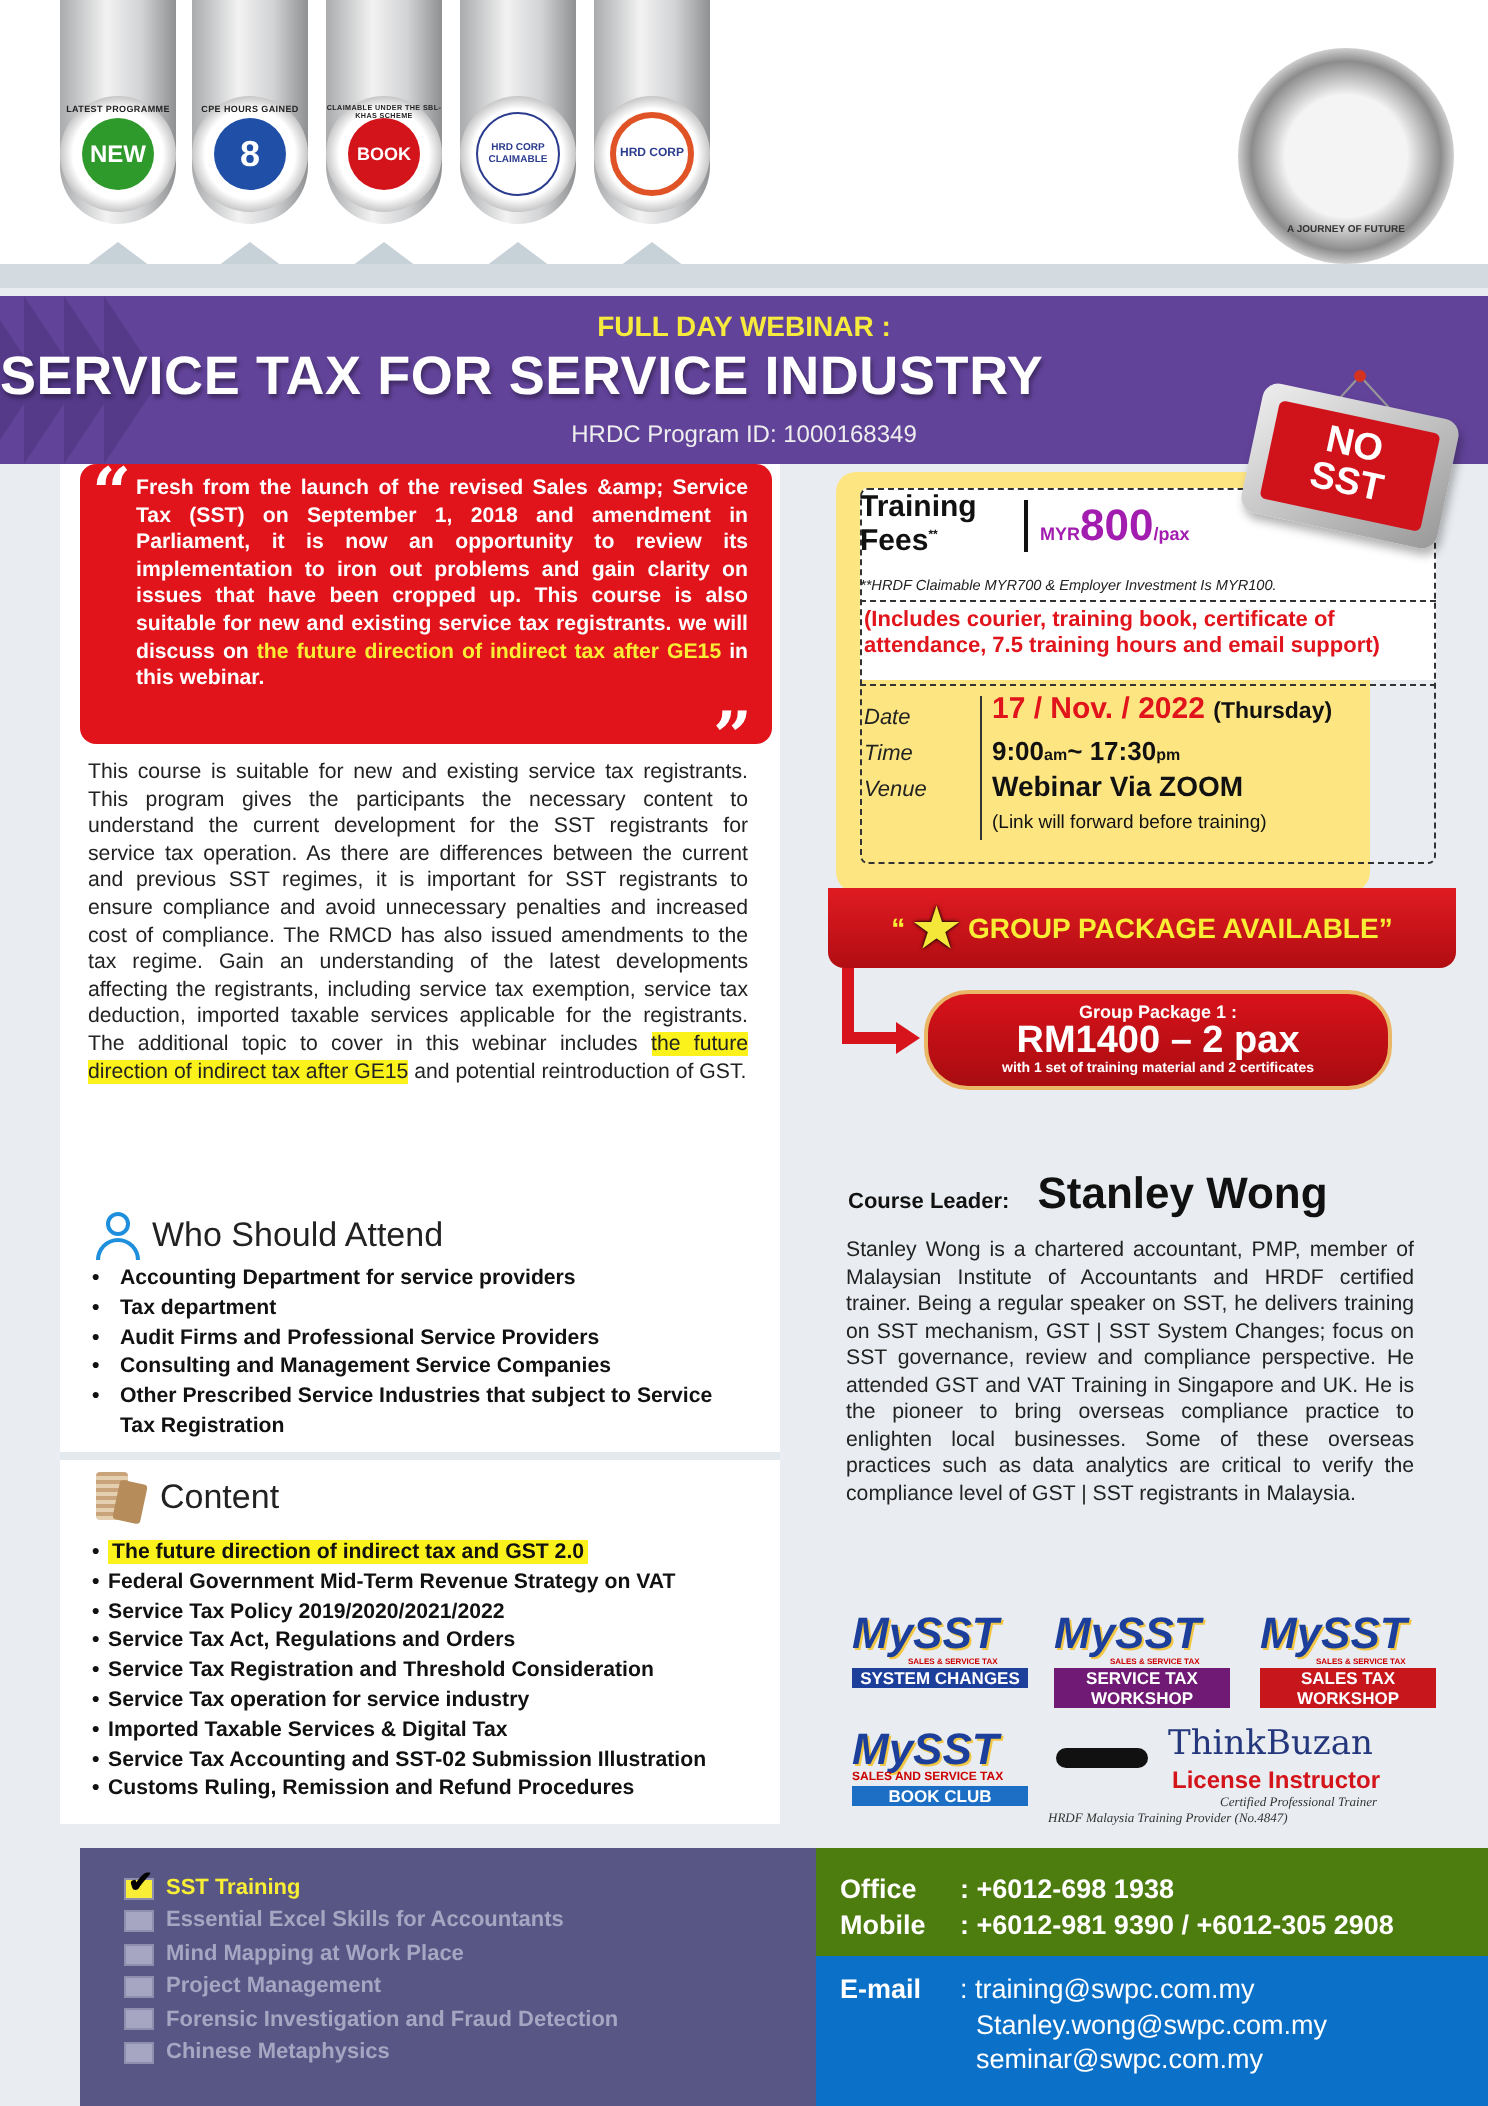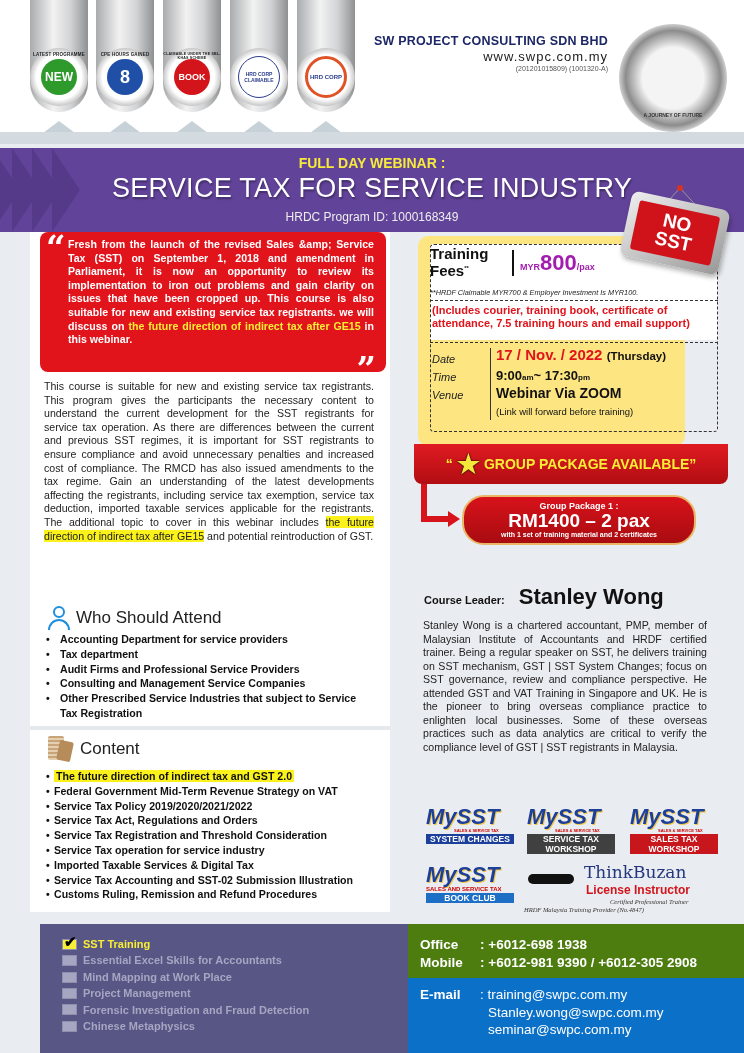--- a/index.html
+++ b/index.html
@@ -19,21 +19,21 @@
 .company .reg{font-size:7px;color:#555;margin-top:1px}
 .seal{position:absolute;left:619px;top:24px;width:108px;height:108px;border-radius:50%;background:radial-gradient(circle,#f4f4f4 40%,#8c8c8c 62%,#d9d9d9 72%,#555 100%);display:flex;align-items:center;justify-content:center}
 .seal-core{width:58px;height:58px;border-radius:50%;background:#fafafa;border:2px solid #999;display:flex;flex-direction:column;align-items:center;justify-content:center}
 .seal-core .sw{font-family:"DejaVu Serif",serif;font-size:20px;color:#1e57a8;line-height:1}
 .seal-core .mv{font-size:5px;color:#333;margin-top:4px;border-top:1px solid #c0392b;padding-top:1px;letter-spacing:0.5px}
 .seal-text{position:absolute;bottom:14px;left:0;width:100%;text-align:center;font-size:5px;color:#333;font-weight:bold}
 
 .banner{position:absolute;left:0;top:148px;width:744px;height:84px;background:#62439a}
 .chev{position:absolute;top:0;width:0;height:0;border-top:42px solid transparent;border-bottom:42px solid transparent;border-left:28px solid #553a8a}
 .banner .sub{position:absolute;top:7px;left:0;width:744px;text-align:center;color:#f6ea3c;font-weight:bold;font-size:14px}
-.banner .title{position:absolute;top:25px;left:0;width:744px;text-align:center;color:#fff;font-weight:normal;font-size:27px;letter-spacing:0.3px;text-shadow:1px 2px 2px rgba(0,0,0,.35)}
+.banner .title{position:absolute;top:25px;left:0;width:744px;text-align:left;color:#fff;font-weight:bold;font-size:27px;letter-spacing:0.3px;text-shadow:1px 2px 2px rgba(0,0,0,.35)}
 .banner .pid{position:absolute;top:62px;left:0;width:744px;text-align:center;color:#eee;font-size:12px}
 
 .leftcol{position:absolute;left:30px;top:232px;width:360px;height:680px;background:#fff}
 .quote-box{position:absolute;left:40px;top:232px;width:346px;height:140px;background:#e1131b;border-radius:8px;padding:6px 12px 6px 28px;color:#fff;font-weight:bold;font-size:10.6px;line-height:13.6px;text-align:justify}
 .quote-box .hl{color:#f8ee35}
 .q-open{position:absolute;left:6px;top:-2px;font-size:34px;font-family:"DejaVu Serif",serif;color:#fff;line-height:1}
 .q-close{position:absolute;right:10px;bottom:-14px;font-size:34px;font-family:"DejaVu Serif",serif;color:#fff;line-height:1}
 .intro{position:absolute;left:44px;top:380px;width:330px;font-size:10.6px;line-height:13.6px;text-align:justify;color:#222}
 .intro .hl{background:#fbf21b}
 .sec-head{position:absolute;left:48px;display:flex;align-items:center;gap:6px;font-size:17px;color:#222}
@@ -149,25 +149,20 @@
       <div class="badge">
           <div class="badge-inner" style="background:#fff;border:3px solid #e05326;color:#2b3c8e;font-size:6px;width:42px;height:42px">HRD CORP</div>
         </div>
     </div>
     <div class="badge-tri" style="left:43px"></div>
     <div class="badge-tri" style="left:109px"></div>
     <div class="badge-tri" style="left:176px"></div>
     <div class="badge-tri" style="left:243px"></div>
     <div class="badge-tri" style="left:310px"></div>
 
-    <div class="company">
-      <div class="name">SW PROJECT CONSULTING SDN BHD</div>
-      <div class="url">www.swpc.com.my</div>
-      <div class="reg">(201201015809) (1001320-A)</div>
-    </div>
     <div class="seal">
       <div class="seal-text">A JOURNEY OF FUTURE</div>
     </div>
   </div>
   <div class="top-band"></div>
 
   <div class="banner">
     <div class="chev" style="left:-8px"></div>
     <div class="chev" style="left:12px"></div>
     <div class="chev" style="left:32px"></div>
@@ -275,21 +270,21 @@
   <div class="bio">Stanley Wong is a chartered accountant, PMP, member of Malaysian Institute of Accountants and HRDF certified trainer. Being a regular speaker on SST, he delivers training on SST mechanism, GST | SST System Changes; focus on SST governance, review and compliance perspective. He attended GST and VAT Training in Singapore and UK. He is the pioneer to bring overseas compliance practice to enlighten local businesses. Some of these overseas practices such as data analytics are critical to verify the compliance level of GST | SST registrants in Malaysia.</div>
 
   <div class="logo" style="left:426px;top:806px">
     <div class="my">MySST</div>
     <div class="sst">SALES &amp; SERVICE TAX</div>
     <div class="band" style="background:#1c3f9b">SYSTEM CHANGES</div>
   </div>
   <div class="logo" style="left:527px;top:806px">
     <div class="my">MySST</div>
     <div class="sst">SALES &amp; SERVICE TAX</div>
-    <div class="band" style="background:#404040">SERVICE TAX WORKSHOP</div>
+    <div class="band" style="background:#701a75">SERVICE TAX WORKSHOP</div>
   </div>
   <div class="logo" style="left:630px;top:806px">
     <div class="my">MySST</div>
     <div class="sst">SALES &amp; SERVICE TAX</div>
     <div class="band" style="background:#c8161d">SALES TAX WORKSHOP</div>
   </div>
   <div class="logo" style="left:426px;top:864px">
     <div class="my">MySST</div>
     <div class="sst" style="margin-left:0;font-size:6px">SALES AND SERVICE TAX</div>
     <div class="band" style="background:#1c6fc4">BOOK CLUB</div>

